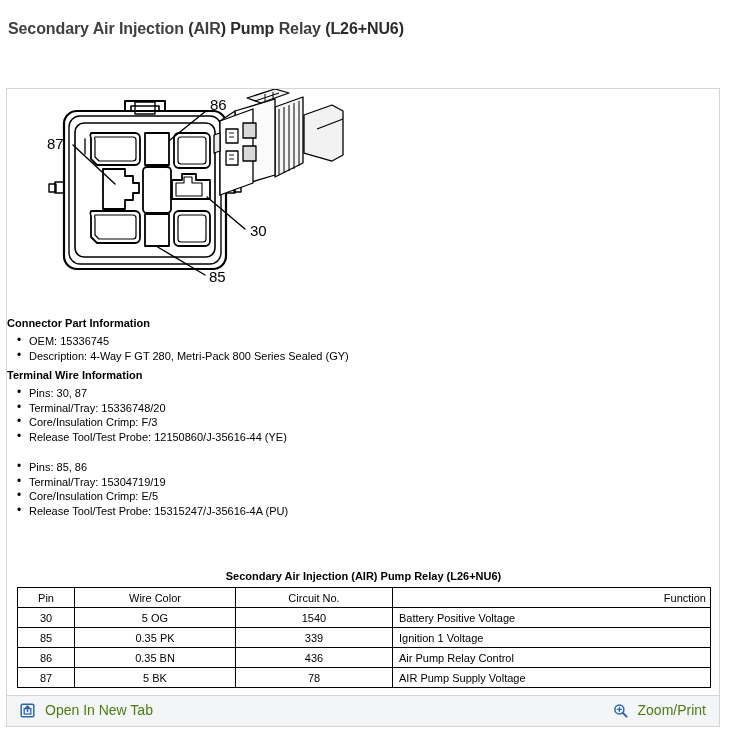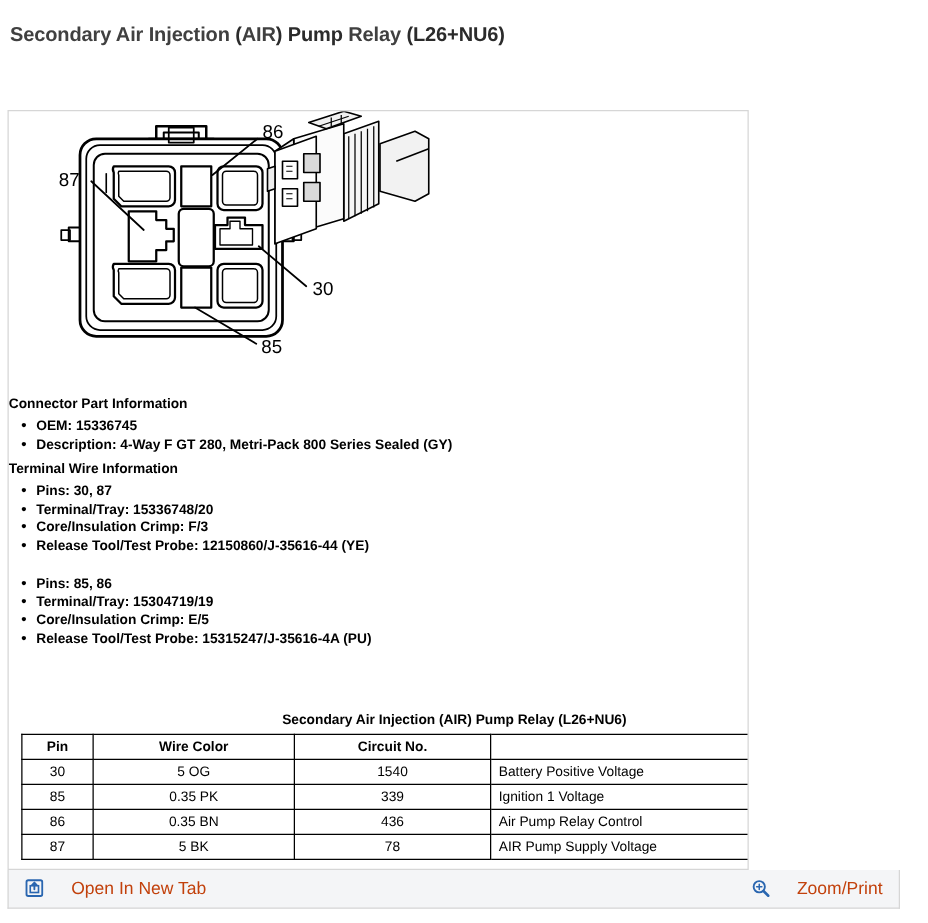--- a/index.html
+++ b/index.html
@@ -25,21 +25,21 @@
     white-space: nowrap;
   }
   .t-blue { color: #404040; }
   .t-dark { color: #2b2b2b; }
 
   
   .doc-panel {
     position: absolute;
     left: 6px;
     top: 88px;
-    width: 593px;
+    width: 714px;
     height: 608px;
     background: #ffffff;
     border: 1px solid #d6d6d6;
     box-sizing: border-box;
     overflow: hidden;
   }
 
   .doc-inner {
     position: relative;
     width: 100%;
@@ -68,21 +68,20 @@
   .sec-head {
     font-weight: bold;
     font-size: 11px;
     margin: 0 0 2px 0;
     color: #000000;
   }
   ul.bullets {
     list-style: none;
     margin: 0 0 0 0;
     padding: 2px 0 6px 22px;
-    font-weight: bold;
   }
   ul.bullets li {
     position: relative;
     font-size: 11px;
     line-height: 14.5px;
     color: #000000;
     padding-left: 0;
   }
   ul.bullets li:before {
     content: "\2022";
@@ -118,21 +117,21 @@
   table.pin-table th,
   table.pin-table td {
     border: 1px solid #000000;
     height: 19px;
     padding: 0 4px;
     font-weight: normal;
     text-align: center;
     white-space: nowrap;
     overflow: hidden;
   }
-  table.pin-table th { font-weight: bold; }
+  table.pin-table th { font-weight: normal; }
   table.pin-table col.c-pin { width: 57px; }
   table.pin-table col.c-wire { width: 161px; }
   table.pin-table col.c-circ { width: 157px; }
   table.pin-table col.c-func { width: 318px; }
   table.pin-table td.func,
   table.pin-table th.func { text-align: left; padding-left: 6px; }
   table.pin-table th.func { text-align: right; }
 
   
   .action-bar {
@@ -144,22 +143,22 @@
     background: #f4f5f7;
     border: 1px solid #d6d6d6;
     border-top: none;
     box-sizing: border-box;
   }
   .action-link {
     position: absolute;
     top: 6px;
     display: flex;
     align-items: center;
-    gap: 22px;
-    color: #c2410c;
+    gap: 10px;
+    color: #4d7c0f;
     font-size: 14px;
     text-decoration: none;
     cursor: pointer;
     line-height: 17px;
   }
   .action-left { left: 13px; }
   .action-right { right: 13px; justify-content: flex-end; }
   .action-link .ic { display: inline-flex; align-items: center; }
 </style>
 </head>

